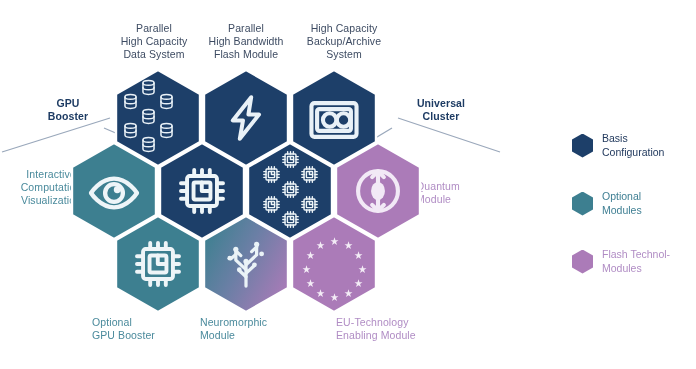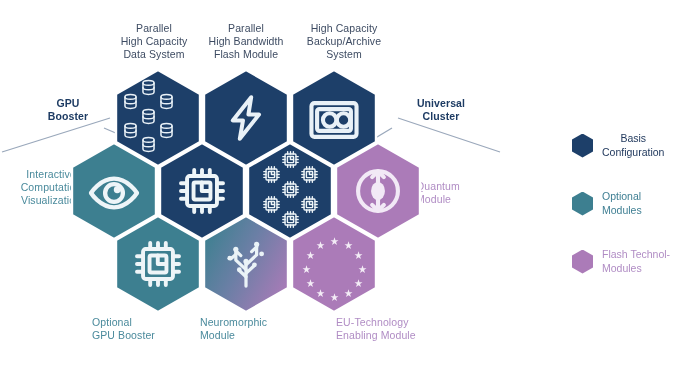--- a/index.html
+++ b/index.html
@@ -28,21 +28,21 @@
 
   #lbl-opt-gpu{left:92px;top:316px;width:92px;}
   #lbl-neuro{left:200px;top:316px;width:92px;}
   #lbl-eu-tech{left:336px;top:316px;width:110px;}
 
   
   .legend{position:absolute;left:572px;top:132px;width:124px;}
   .legend-row{display:flex;align-items:center;margin-bottom:31px;}
   .legend-swatch{width:21px;height:24px;flex:0 0 21px;margin-right:9px;}
   .legend-text{font-size:10.5px;line-height:13.5px;}
-  .legend-text.navy{color:#223a5e;text-align:center;}
+  .legend-text.navy{color:#223a5e;}
   .legend-text.teal{color:#3f7f93;}
   .legend-text.purple{color:#b08cc4;}
 
   .hexsw{clip-path:polygon(50% 0%,100% 25%,100% 75%,50% 100%,0% 75%,0% 25%);}
   .sw-navy{background:#1d3f69;}
   .sw-teal{background:#3d7f90;}
   .sw-purple{background:#ab7bb8;}
 
   svg.art{position:absolute;left:0;top:0;width:696px;height:369px;}
 </style>

